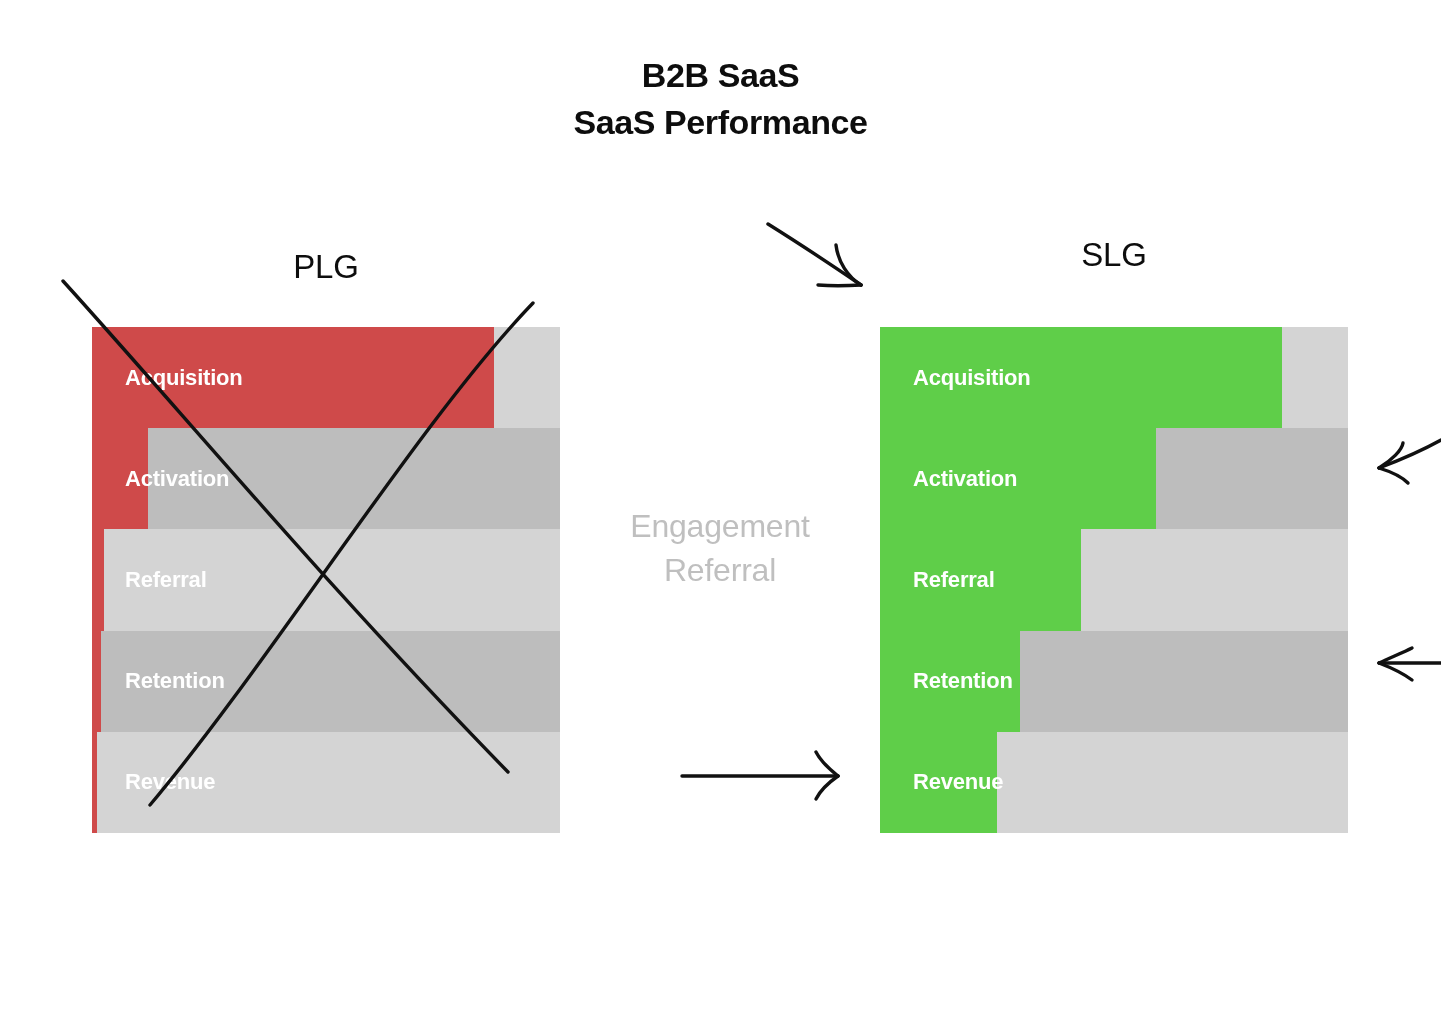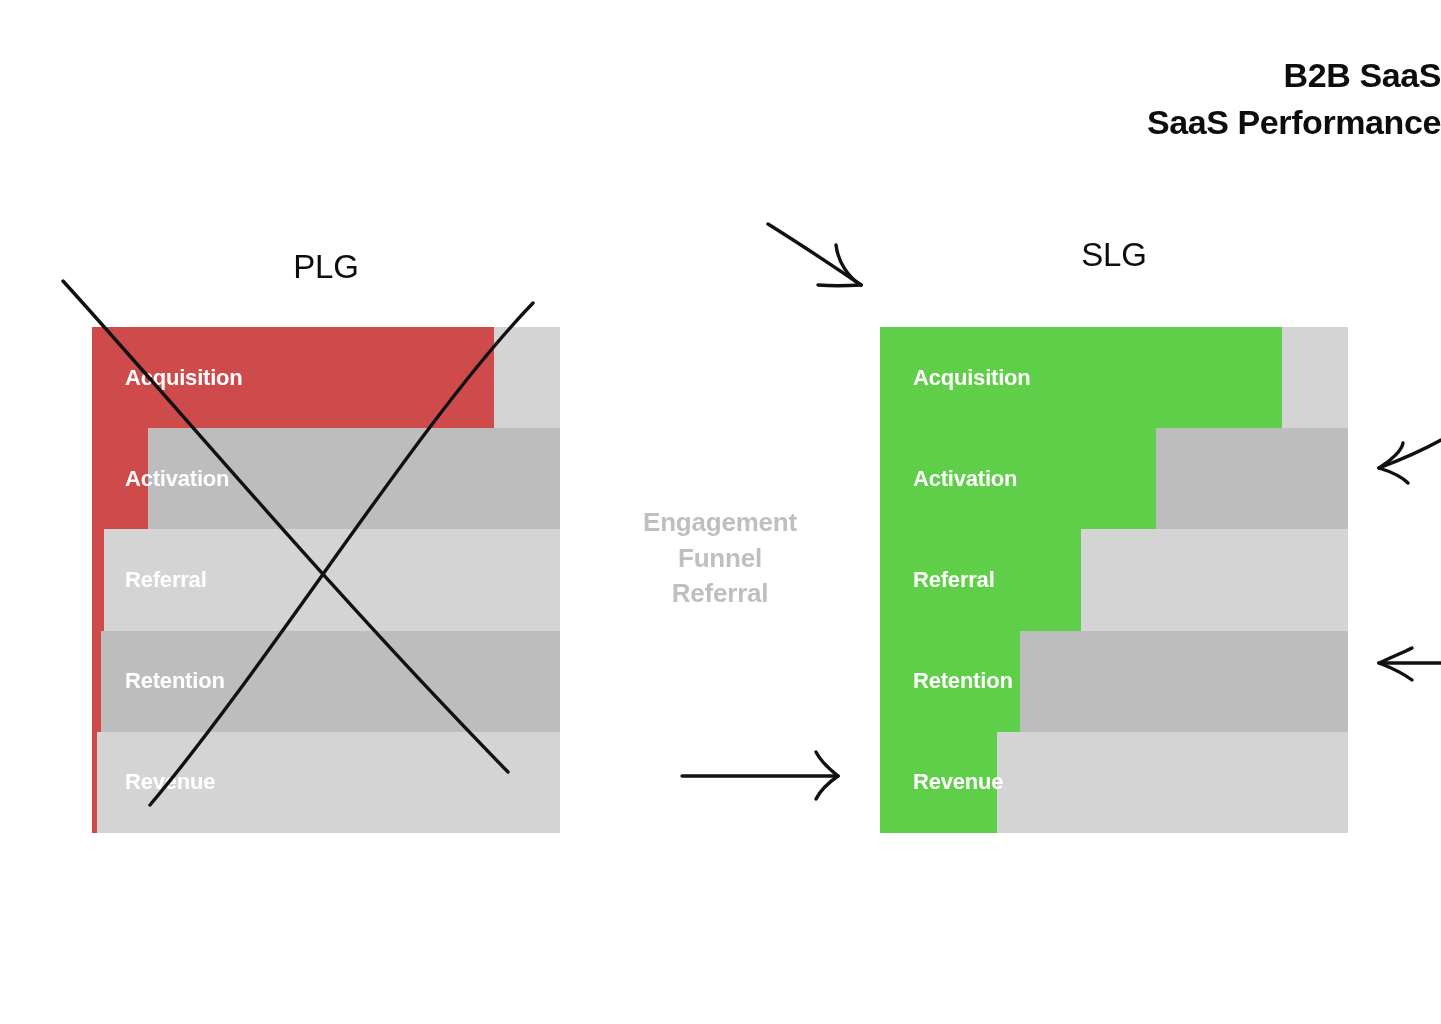--- a/index.html
+++ b/index.html
@@ -15,21 +15,21 @@
     font-family: "Liberation Sans", sans-serif;
     color: #111111;
   }
 
   
   #chart-title {
     position: absolute;
     top: 52px;
     left: 0;
     width: 1441px;
-    text-align: right;
+    text-align: center;
     font-size: 34px;
     font-weight: bold;
     line-height: 1.38;
     letter-spacing: -0.4px;
     color: #0d0d0d;
   }
   #chart-title .title-line { display: block; }
 
   
   .panel-heading {
@@ -83,22 +83,22 @@
     white-space: nowrap;
   }
 
   
   #center-caption {
     position: absolute;
     top: 505px;
     left: 580px;
     width: 280px;
     text-align: center;
-    font-size: 26px;
-    font-weight: bold;
+    font-size: 32px;
+    font-weight: normal;
     line-height: 1.37;
     color: #bfbfbf;
     letter-spacing: -0.2px;
   }
   #center-caption .cap-line { display: block; }
 
   
   #annotation-layer {
     position: absolute;
     inset: 0;
@@ -169,21 +169,20 @@
     </div>
     <div class="funnel-row">
       <div class="row-track" style="background: rgb(212, 212, 212);"></div>
       <div class="row-fill" style="width: 25%; background: rgb(95, 206, 73);"></div>
       <div class="row-label">Revenue</div>
     </div>
   </div>
 
 <div id="center-caption">
   <span class="cap-line">Engagement</span>
-  <span class="cap-line">Funnel</span>
   <span class="cap-line">Referral</span>
 </div>
 
 <svg id="annotation-layer" viewBox="0 0 1441 1024">
   <g fill="none" stroke="#111111" stroke-width="3.4" stroke-linecap="round" stroke-linejoin="round">
 
     <g>
       <path d="M63,281 C180,410 330,590 508,772"></path>
       <path d="M533,303 C420,420 272,660 150,805"></path>
     </g>

